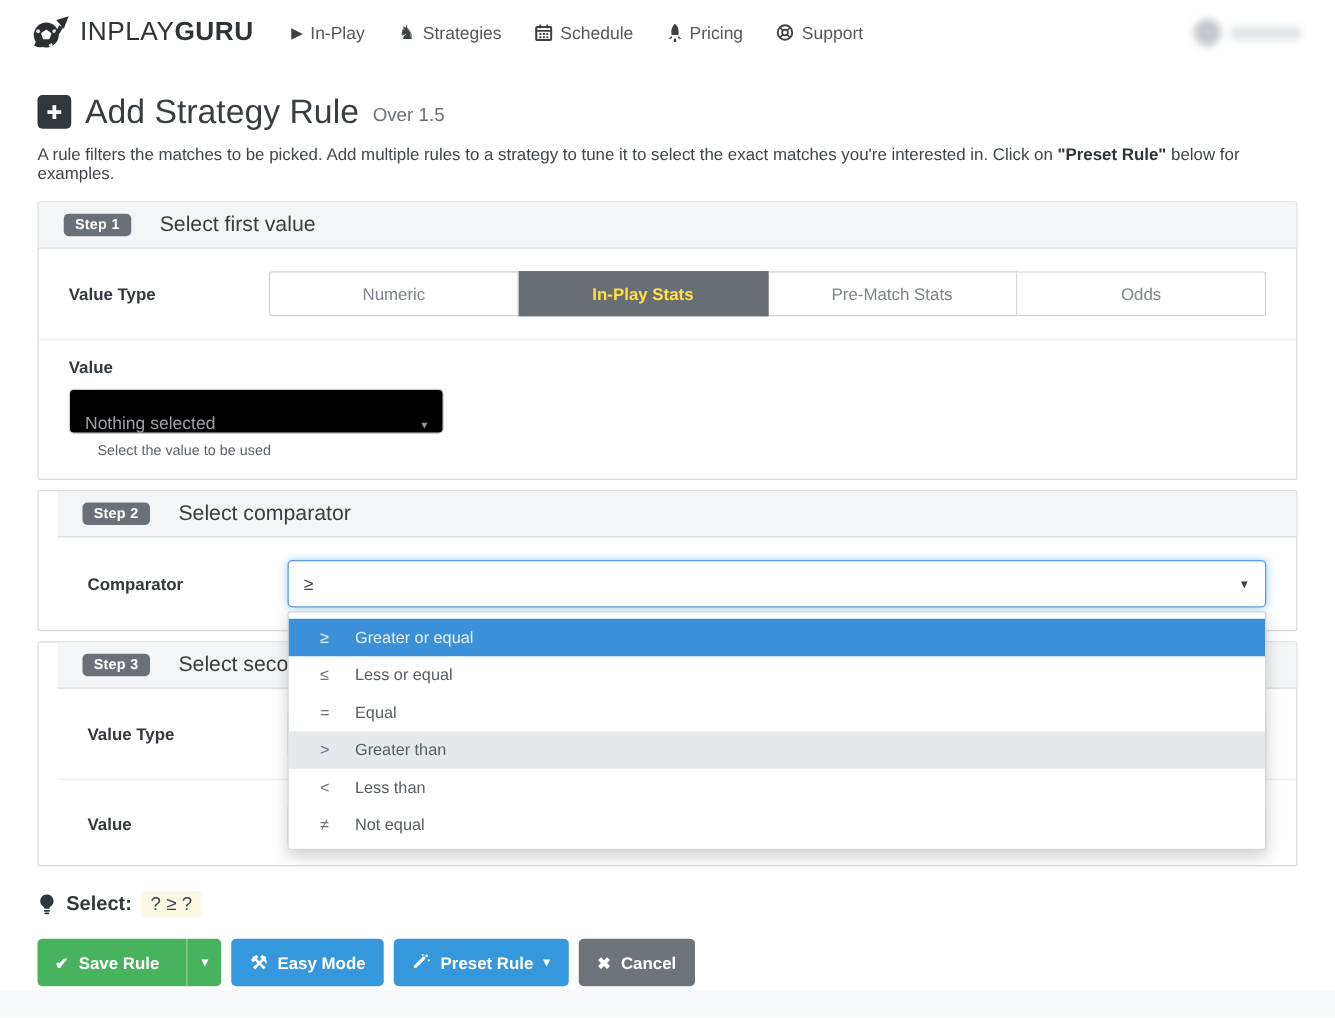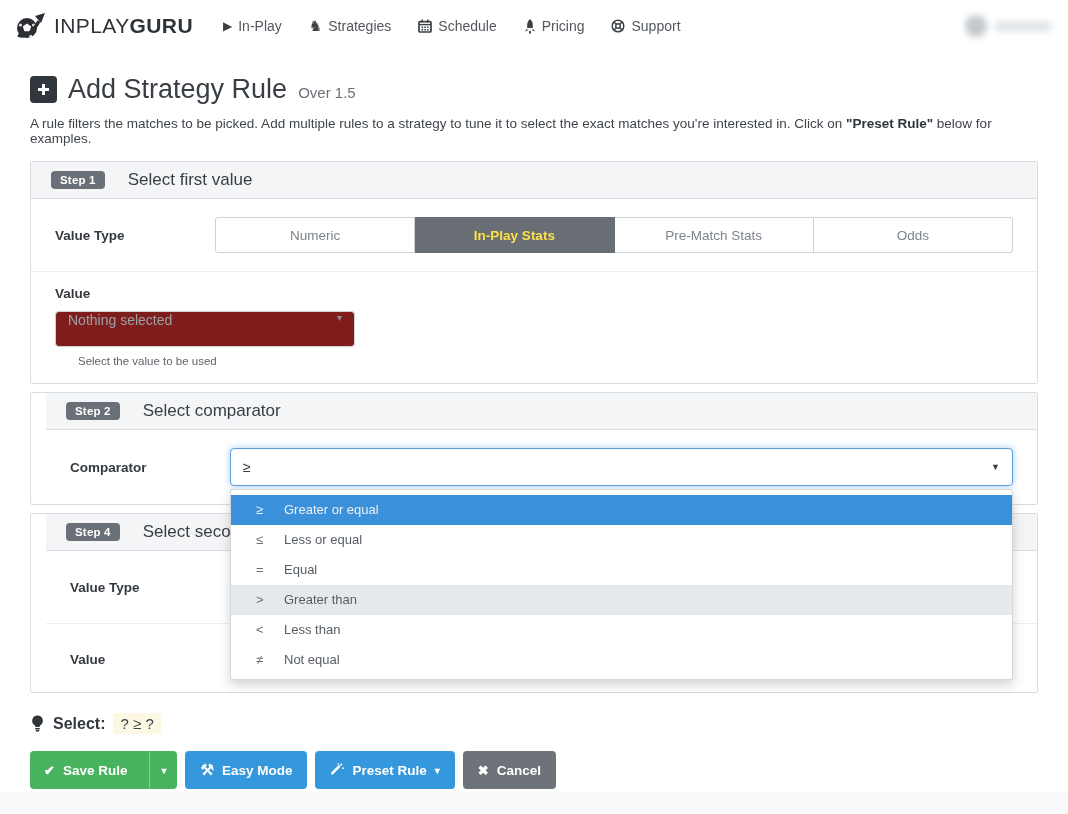--- a/index.html
+++ b/index.html
@@ -3,21 +3,21 @@
 <meta charset="utf-8">
 <style>
   * { box-sizing: border-box; margin: 0; padding: 0; }
   html,body { width:1068px; height:814px; overflow:hidden; }
   body {
     font-family:"Liberation Sans", sans-serif;
     background:#ffffff; color:#3a4046; position:relative;
   }
 
   
-  .navbar { display:flex; align-items:center; height:52px; padding:0 16px; background:#fff; }
+  .navbar { display:flex; align-items:center; height:52px; padding:0 26px; background:#fff; }
   .brand { display:flex; align-items:center; gap:8px; cursor:pointer; }
   .brand-text { font-size:21px; letter-spacing:.4px; color:#2e3338; }
   .brand-text .bold { font-weight:bold; }
   .nav-links { display:flex; gap:27px; margin-left:30px; font-size:14px; color:#53585e; }
   .nav-item { display:flex; align-items:center; gap:6px; cursor:pointer; }
   .nav-glyph { font-size:12px; color:#3c4146; }
   .nav-svg { color:#3c4146; display:flex; }
   .user-chip { margin-left:auto; display:flex; align-items:center; gap:7px; filter:blur(3px); opacity:.55; }
   .user-avatar { width:22px; height:22px; border-radius:50%; background:#959da6; }
   .user-text { width:58px; height:11px; border-radius:5px; background:#ccd2d8; }
@@ -51,22 +51,22 @@
   .vt-btn { flex:1; height:36px; display:flex; align-items:center; justify-content:center;
             background:#fff; border:1px solid #ccd1d6; border-left-width:0;
             font-size:13.5px; color:#7d848b; cursor:pointer; }
   .vt-btn:first-child { border-left-width:1px; border-radius:3px 0 0 3px; }
   .vt-btn:last-child { border-radius:0 3px 3px 0; }
   .vt-btn.active { background:#686e74; border-color:#686e74; color:#fde047; font-weight:bold; }
   .group-placeholder { flex:1; height:36px; border:1px solid #ccd1d6; border-radius:3px; background:#fff; }
 
   .value-section { padding:14px 24px 16px; }
   .value-label { font-weight:bold; font-size:13.5px; color:#33393f; margin-bottom:10px; }
-  .select-box { width:300px; height:36px; border:1px solid #ccd1d6; border-radius:4px; background:#7f1d1d;
-                display:flex; align-items:flex-start; justify-content:space-between; padding:0 12px;
+  .select-box { width:300px; height:36px; border:1px solid #ccd1d6; border-radius:4px; background:#000000;
+                display:flex; align-items:flex-end; justify-content:space-between; padding:0 12px;
                 color:#9ba1a7; font-size:14px; cursor:pointer; }
   .caret-sm { font-size:10px; color:#8a9096; }
   .help { font-size:11.5px; color:#5d646b; margin-top:8px;margin-left:23px; }
 
   
   .select-wrap { flex:1; position:relative; }
   .focus-select { height:38px; border:1px solid #5e9fe0; border-radius:4px; background:#fff;
                   box-shadow:0 0 7px rgba(82,168,236,.55), inset 0 1px 1px rgba(0,0,0,.06);
                   display:flex; align-items:center; justify-content:space-between;
                   padding:0 12px; cursor:pointer; }
@@ -254,21 +254,21 @@
             <span class="sym">≠</span>
             <span>Not equal</span>
           </div>
         </div>
       </div>
     </div>
   </div>
 
   <div class="panel">
     <div class="panel-header">
-      <span class="step-badge">Step 4</span>
+      <span class="step-badge">Step 3</span>
       <span class="panel-title">Select second value</span>
     </div>
     <div class="form-row">
       <div class="row-label">Value Type</div>
       <div class="group-placeholder"></div>
     </div>
     <div class="divider"></div>
     <div class="form-row top" style="padding-bottom:14px">
       <div class="row-label">Value</div>
       <div class="step3-value-col">

